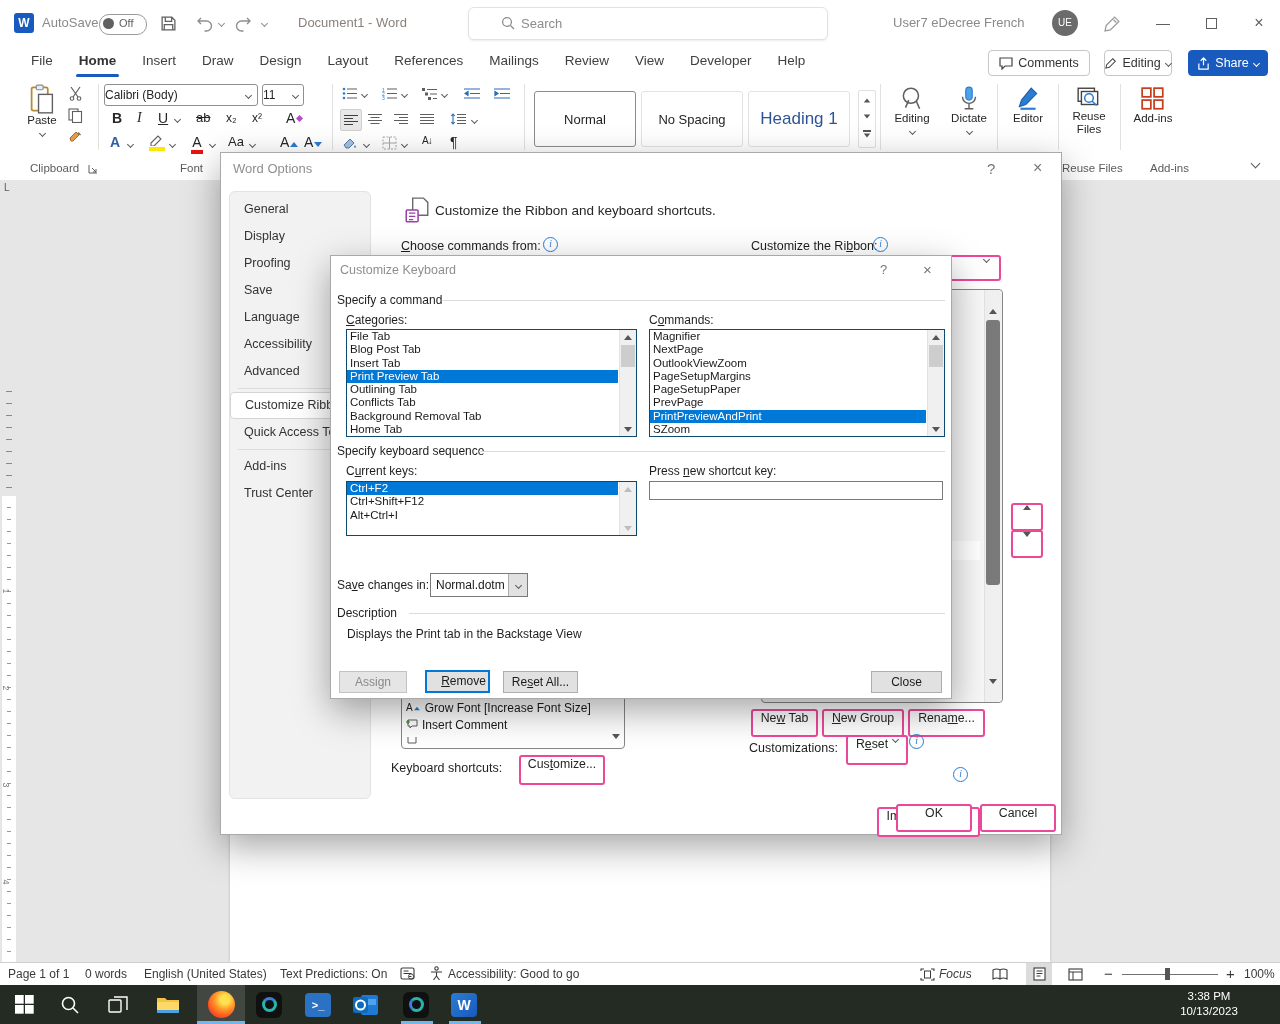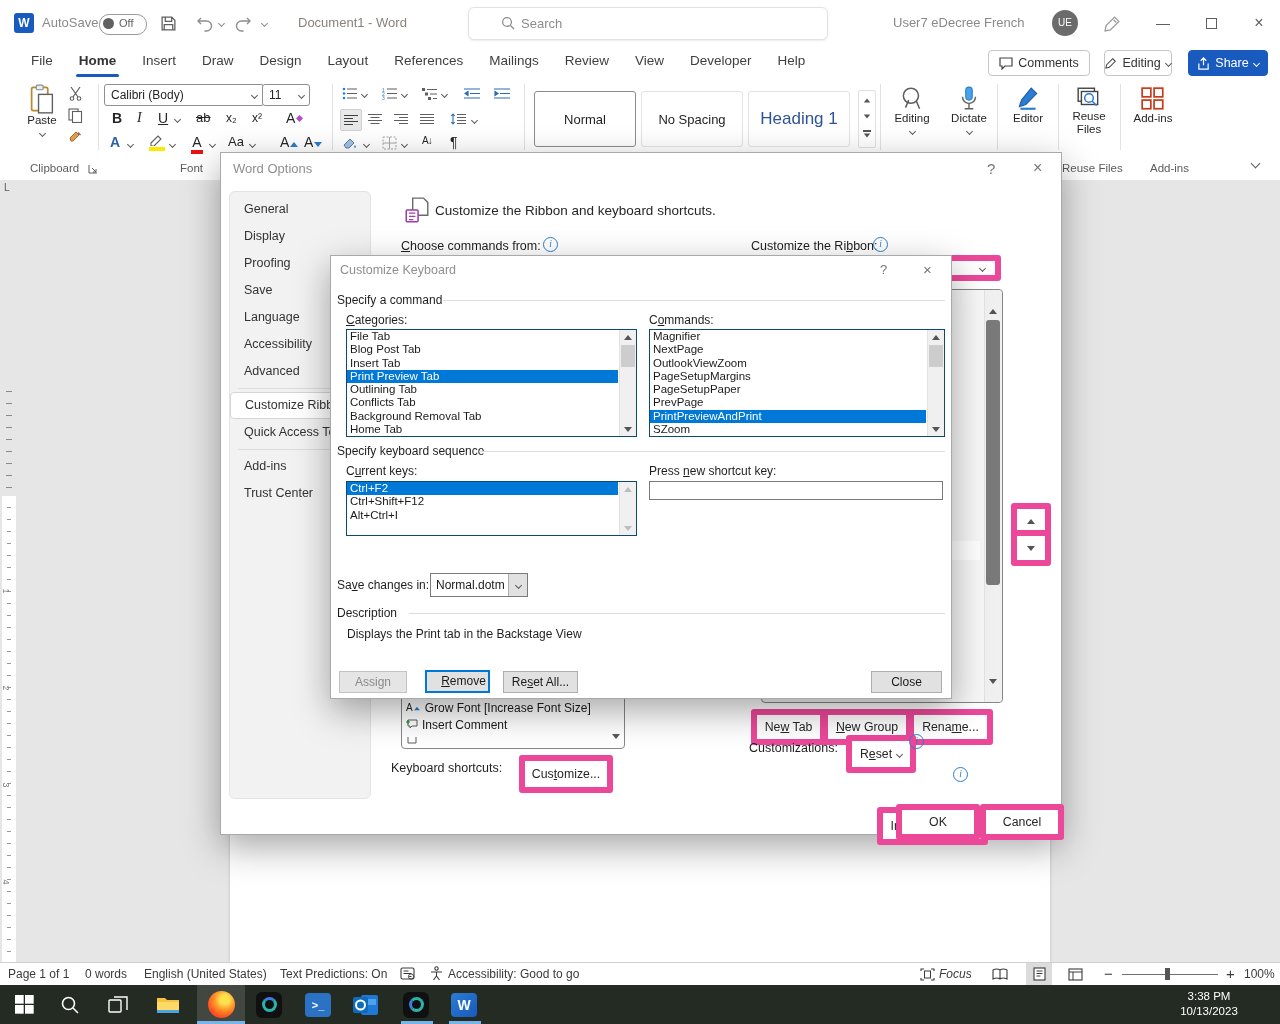--- a/index.html
+++ b/index.html
@@ -23,21 +23,21 @@
   .menubar{left:0;top:46px;width:1280px;height:32px;background:#fff;}
   .tabs{left:18px;top:0;display:flex;}
   .menu-tab{padding:0 13px;height:32px;line-height:30px;font-size:13.5px;color:#3f3f3f;position:relative;}
   .menu-tab.selected{font-weight:700;color:#333;}
   .menu-tab.selected::after{content:"";position:absolute;left:10px;right:10px;bottom:1px;height:3px;border-radius:2px;background:#185abd;}
   .pillbtn{height:24px;border:1px solid #c6c6c6;border-radius:4px;background:#fff;font-size:12.5px;color:#333;display:flex;align-items:center;justify-content:center;gap:5px;}
   .sharebtn{background:#185abd;border:1px solid #185abd;color:#fff;}
   
   .ribbon{left:0;top:78px;width:1280px;height:102px;background:#fff;border-bottom:1px solid #d6d6d6;}
   .rb-divider{width:1px;background:#e1e1e1;top:6px;height:66px;}
-  .combo{border:1px solid #8f8f8f;border-radius:3px;background:#fff;font-size:12px;color:#262626;line-height:20px;padding-left:6px;}
+  .combo{border:1px solid #8f8f8f;border-radius:3px;background:#fff;font-size:12px;color:#262626;line-height:20px;}
   .combo .chev{position:absolute;right:5px;top:8px;}
   .chev{width:6px;height:6px;border-right:1.4px solid #5a5a5a;border-bottom:1.4px solid #5a5a5a;transform:rotate(45deg);display:inline-block;}
   .chev.sm{width:4px;height:4px;}
   .gbtn{font-size:14px;color:#262626;text-align:center;}
   .grp-label{font-size:11.5px;color:#5c5c5c;}
   .bigbtn{text-align:center;font-size:11.5px;color:#262626;}
   .style-item{width:100px;height:54px;margin-right:5px;background:#fff;border:1px solid #e3e3e3;border-radius:3px;font-size:13px;color:#1f1f1f;display:flex;align-items:center;justify-content:center;}
   .style-item.selected{border:1px solid #8c8c8c;box-shadow:inset 0 0 0 1px #fff;}
   .style-item:nth-child(3){color:#2e5496;font-size:17px;}
   .clrbar{position:absolute;left:1px;right:1px;bottom:0;height:4px;}
@@ -60,21 +60,21 @@
   .lb-row.selected{background:#0078d7;color:#fff;}
   .sbar{position:absolute;top:0;right:0;bottom:0;width:16px;background:#f0f0f0;border-left:1px solid #e2e2e2;}
   .sb-arr{position:absolute;left:0;width:16px;height:14px;display:flex;align-items:center;justify-content:center;}
   .tri-u{width:0;height:0;border-left:4px solid transparent;border-right:4px solid transparent;border-bottom:5px solid #555;}
   .tri-d{width:0;height:0;border-left:4px solid transparent;border-right:4px solid transparent;border-top:5px solid #555;}
   .tri-u.dis{border-bottom-color:#bdbdbd;}.tri-d.dis{border-top-color:#bdbdbd;}
   .sb-thumb{position:absolute;left:1px;width:14px;background:#cdcdcd;}
   .w32btn{background:#e1e1e1;border:1px solid #adadad;font-size:12px;color:#1a1a1a;text-align:center;}
   .w32btn.focus{border:2px solid #0078d7;}
   .w32btn.dis{color:#8a8a8a;border-color:#c3c3c3;background:#e5e5e5;}
-  .modbtn{background:#fff;border:6px solid #ec4899;border-radius:3px;font-size:12.3px;color:#262626;display:flex;align-items:center;justify-content:center;gap:5px;}
+  .modbtn{background:#fff;border:2px solid #ec4899;border-radius:3px;font-size:12.3px;color:#262626;display:flex;justify-content:center;gap:5px;}
   .info{display:inline-block;width:13px;height:13px;border:1px solid #2b7cd3;border-radius:50%;color:#2b7cd3;font-size:9.5px;font-style:italic;font-family:"Liberation Serif",serif;text-align:center;line-height:13px;}
   .side-item{height:27px;line-height:27px;padding-left:14px;font-size:12.5px;color:#333;}
   .side-item.selected{background:#fff;border:1px solid #d5d5d5;border-radius:4px;height:25px;line-height:25px;}
   .side-sep{height:1px;background:#dcdcdc;margin:3px 8px;}
   u{text-decoration:underline;}
   
   .statusbar{left:0;top:962px;width:1280px;height:23px;background:#fff;border-top:1px solid #cfcfcf;box-sizing:border-box;}
   .st{font-size:12px;color:#3a3a3a;line-height:22px;}
   
   .taskbar{left:0;top:985px;width:1280px;height:39px;background:#232b22;}

